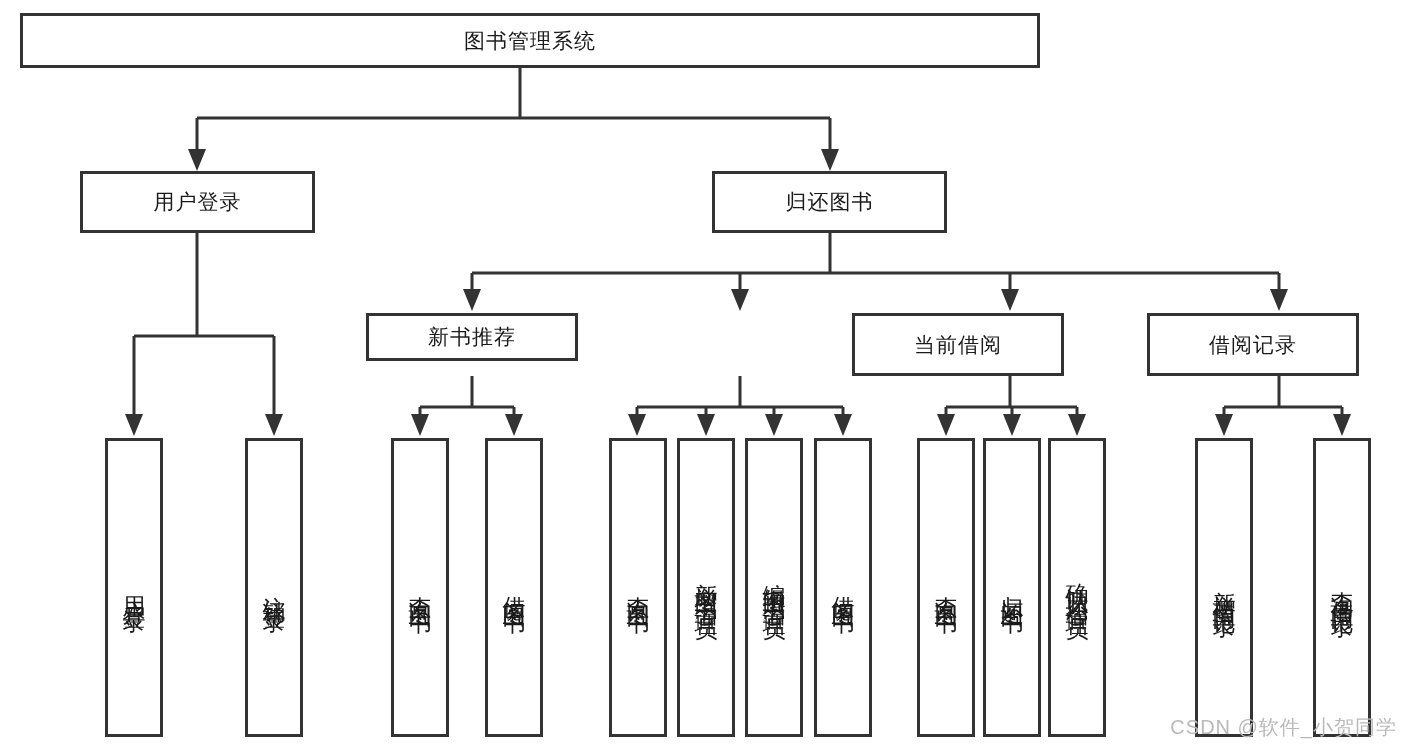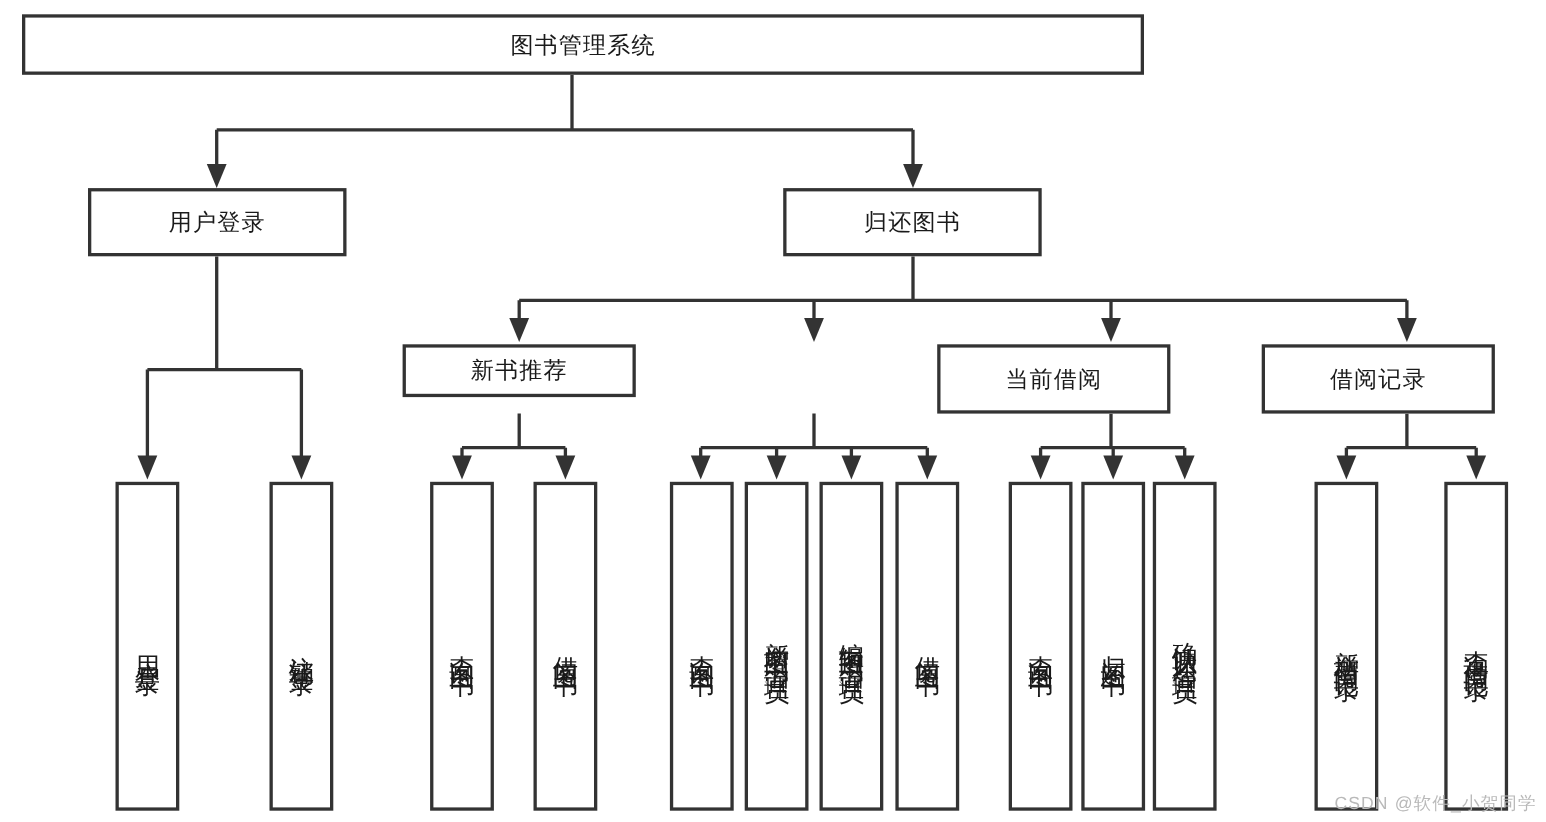--- a/index.html
+++ b/index.html
@@ -11,21 +11,21 @@
   .box{
     position:absolute;box-sizing:border-box;border:3px solid #333333;background:#ffffff;
     display:flex;align-items:center;justify-content:center;
   }
   .hlabel{font-size:21px;letter-spacing:1px;white-space:nowrap;color:#1a1a1a;}
   .vlabel{
     writing-mode:vertical-rl;text-orientation:mixed;font-size:23px;
     letter-spacing:5px;line-height:1;color:#1a1a1a;white-space:nowrap;
   }
   .watermark{
-    position:absolute;right:8px;bottom:6px;font-size:16px;color:#b9b9b9;
+    position:absolute;right:8px;bottom:6px;font-size:20px;color:#b9b9b9;
     letter-spacing:1px;white-space:nowrap;z-index:5;
   }
 </style>
 </head>
 <body>
 
 <div class="stage">
 
   <svg class="connectors" viewBox="0 0 1405 747" xmlns="http://www.w3.org/2000/svg">
     <g stroke="#333333" stroke-width="3" fill="none">

